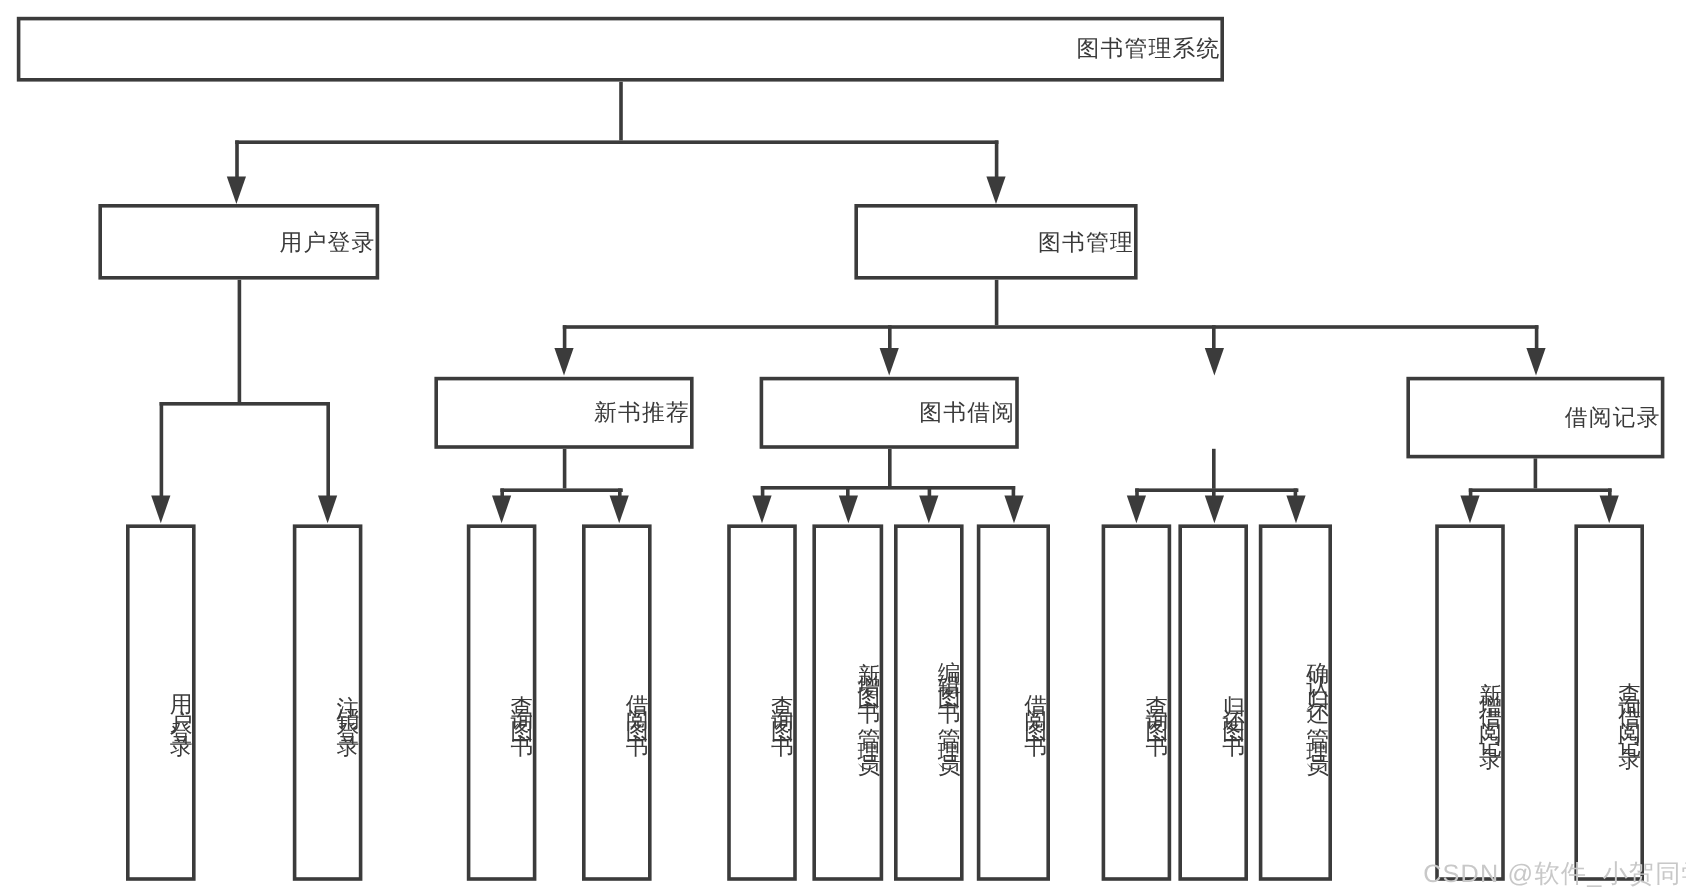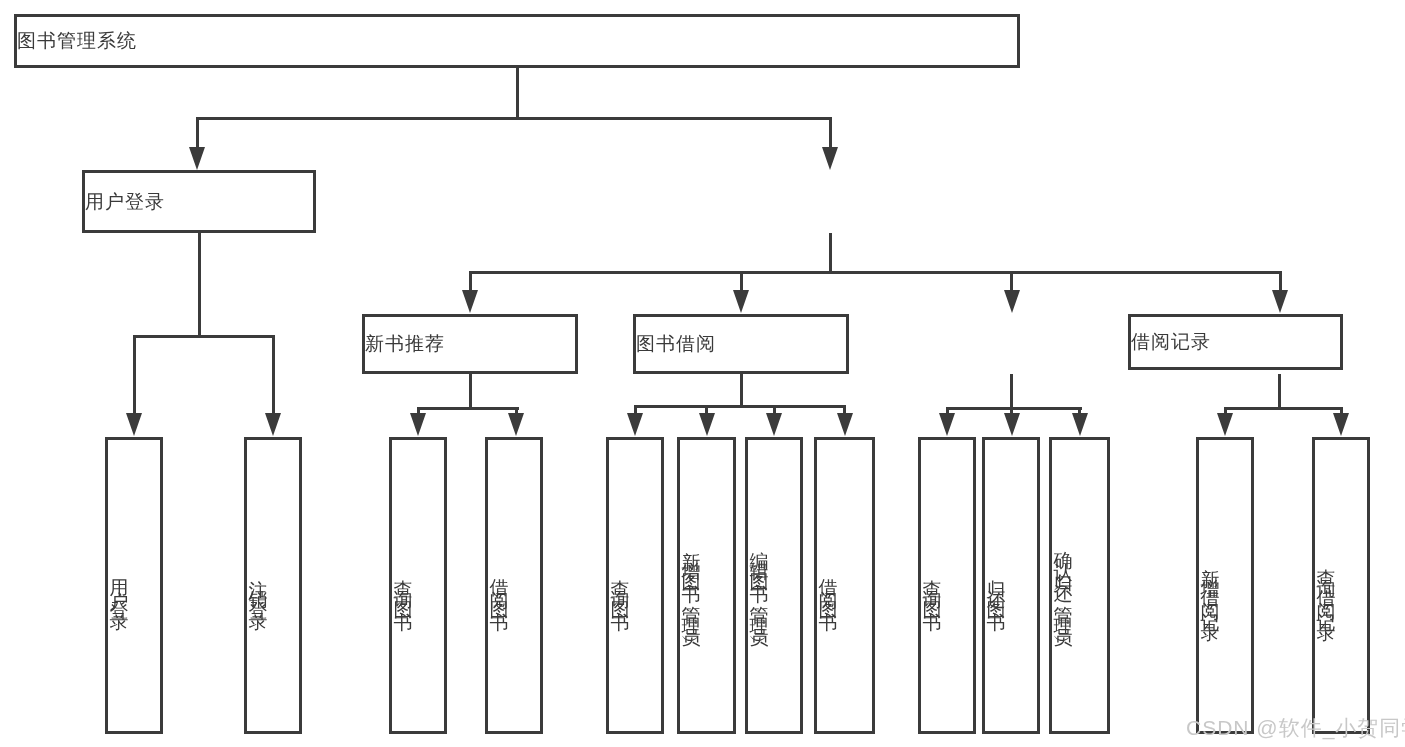--- a/index.html
+++ b/index.html
@@ -14,21 +14,21 @@
     width:1405px;height:747px;
     font-family:"Liberation Sans","DejaVu Sans",sans-serif;
     color:var(--text);
     overflow:hidden;
   }
   .canvas{position:relative;width:1405px;height:747px;background:var(--background);}
   .box{
     position:absolute;
     border:3px solid var(--line);
     background:var(--background);
-    display:flex;align-items:center;justify-content:flex-start;
+    display:flex;align-items:center;justify-content:flex-end;
     z-index:2;
   }
   .box .lbl{
     font-size:19px;
     color:var(--text);
     letter-spacing:1px;
     white-space:nowrap;
   }
   .box.v .lbl{
     writing-mode:vertical-rl;
@@ -56,28 +56,31 @@
 
 <div class="canvas">
 
   <div class="box" style="left:14px;top:14px;width:1006px;height:54px">
     <span class="lbl">图书管理系统</span>
   </div>
 
   <div class="box" style="left:82px;top:170px;width:234px;height:63px">
     <span class="lbl">用户登录</span>
   </div>
+  <div class="box" style="left:712px;top:170px;width:236px;height:63px">
+    <span class="lbl">图书管理</span>
+  </div>
 
   <div class="box" style="left:362px;top:314px;width:216px;height:60px">
     <span class="lbl">新书推荐</span>
   </div>
   <div class="box" style="left:633px;top:314px;width:216px;height:60px">
     <span class="lbl">图书借阅</span>
   </div>
-  <div class="box" style="left:1128px;top:314px;width:215px;height:56px">
+  <div class="box" style="left:1172px;top:314px;width:215px;height:68px">
     <span class="lbl">借阅记录</span>
   </div>
 
   <div class="box v" style="left:105px;top:437px;width:58px;height:297px">
     <span class="lbl">用户登录</span>
   </div>
   <div class="box v" style="left:244px;top:437px;width:58px;height:297px">
     <span class="lbl">注销登录</span>
   </div>
 

